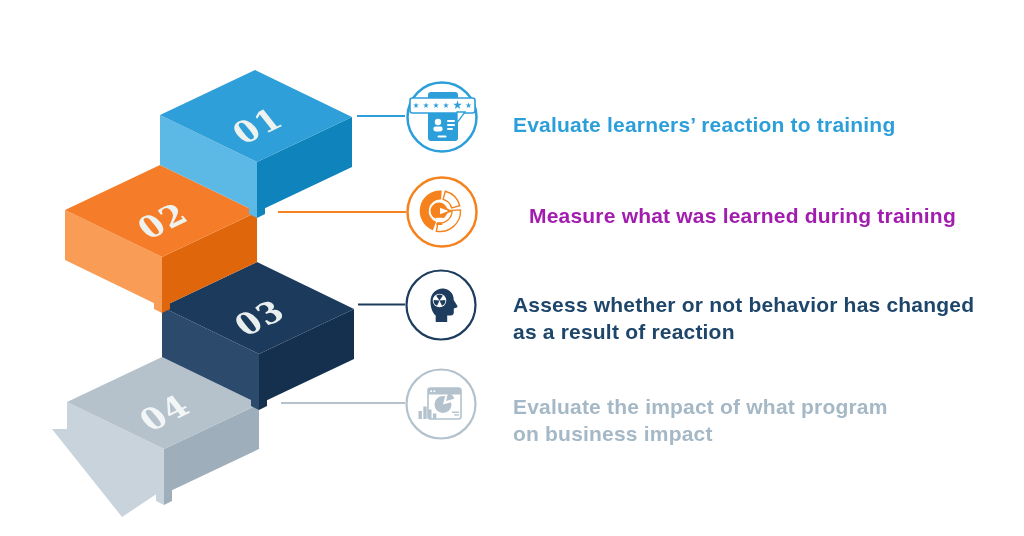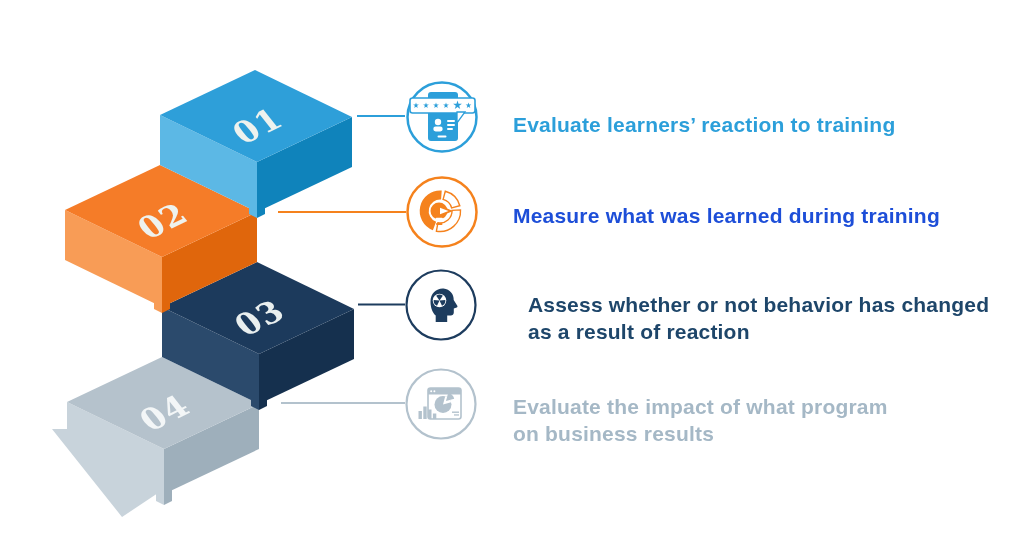--- a/index.html
+++ b/index.html
@@ -133,28 +133,28 @@
       <rect x="49" y="45.5" width="7" height="1.4" fill="currentColor"></rect>
       <rect x="51" y="48.3" width="5" height="1.3" fill="currentColor"></rect>
     </svg>
   </div>
 
   <div class="label" style="left: 513px; top: 111px; color: rgb(44, 159, 218);">
     <div>Evaluate learners’ reaction to training</div>
     <div></div>
   </div>
 
-  <div class="label" style="left: 513px; top: 202px; color: #1d4ed8;">
+  <div class="label" style="left: 529px; top: 202px; color: #a21caf;">
     <div>Measure what was learned during training</div>
     <div></div>
   </div>
 
-  <div class="label" style="left: 528px; top: 291px; color: rgb(30, 70, 106);">
+  <div class="label" style="left: 513px; top: 291px; color: rgb(30, 70, 106);">
     <div>Assess whether or not behavior has changed</div>
     <div>as a result of reaction</div>
   </div>
 
   <div class="label" style="left: 513px; top: 393px; color: rgb(165, 184, 198);">
     <div>Evaluate the impact of what program</div>
-    <div>on business results</div>
+    <div>on business impact</div>
   </div>
 
 </div>
 
 </body></html>

